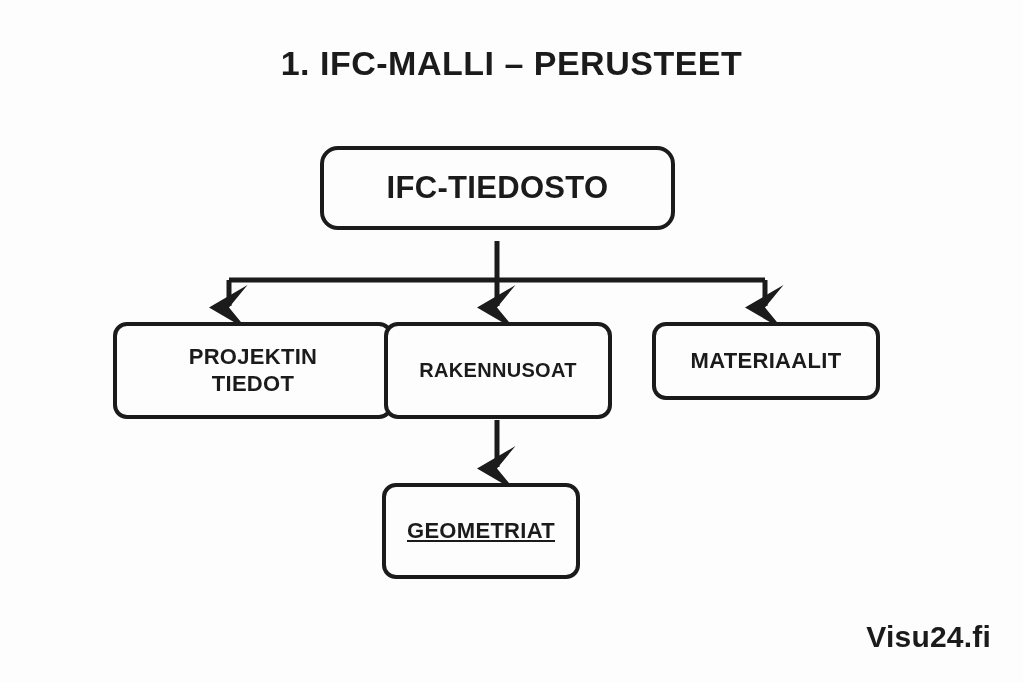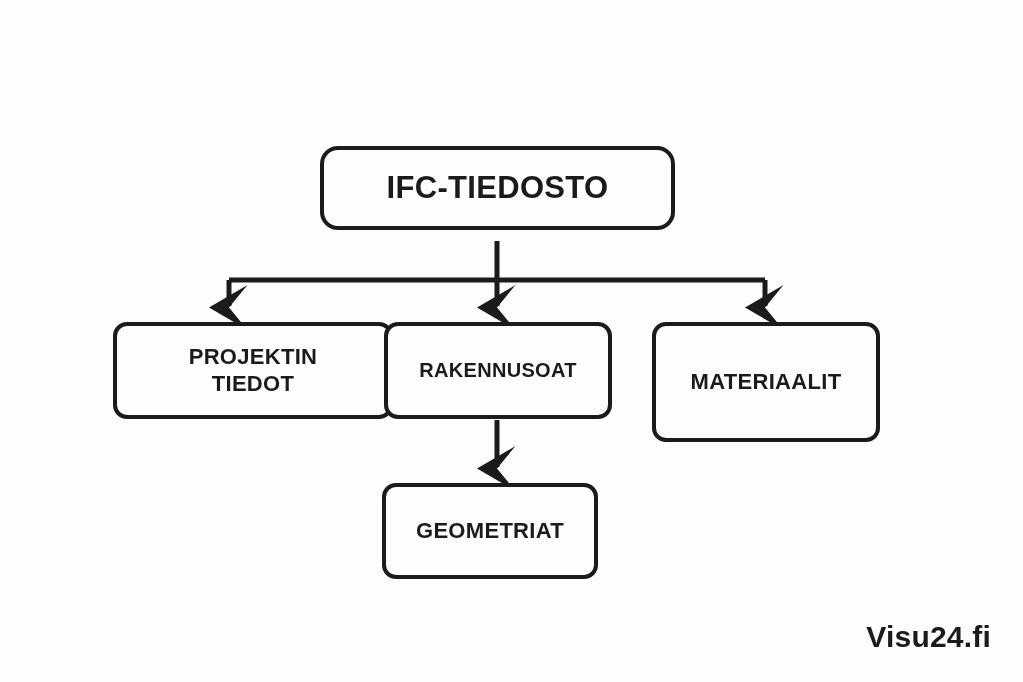--- a/index.html
+++ b/index.html
@@ -84,48 +84,50 @@
     left: 384px;
     top: 322px;
     width: 228px;
     height: 97px;
     font-size: 20px;
   }
   #node-materials {
     left: 652px;
     top: 322px;
     width: 228px;
-    height: 120px;
+    height: 78px;
     font-size: 22px;
   }
   #node-geometries {
     left: 382px;
     top: 483px;
-    width: 216px;
+    width: 198px;
     height: 96px;
     font-size: 22px;
+    text-decoration: underline;
   }
 
   
   #watermark {
     position: absolute;
     right: 32px;
     bottom: 28px;
     font-size: 30px;
     font-weight: bold;
     color: #1b1b1b;
     letter-spacing: 0.2px;
     margin-top: 40px;
   }
 </style>
 </head>
 <body>
 
 <div id="canvas">
 
+  <div id="page-title">1. IFC-MALLI – PERUSTEET</div>
 
   <svg id="connector-layer" viewBox="0 0 1023 682">
     <defs>
       <marker id="arrowhead" markerWidth="9" markerHeight="8" refX="4.2" refY="4" orient="auto" markerUnits="strokeWidth">
         <path d="M0,0.3 L4.5,4 L9,0.3 L4.5,8 Z" fill="#1b1b1b"></path>
       </marker>
     </defs>
 
     <path d="M497,241 L497,280" stroke="#1b1b1b" stroke-width="5" fill="none"></path>
 

